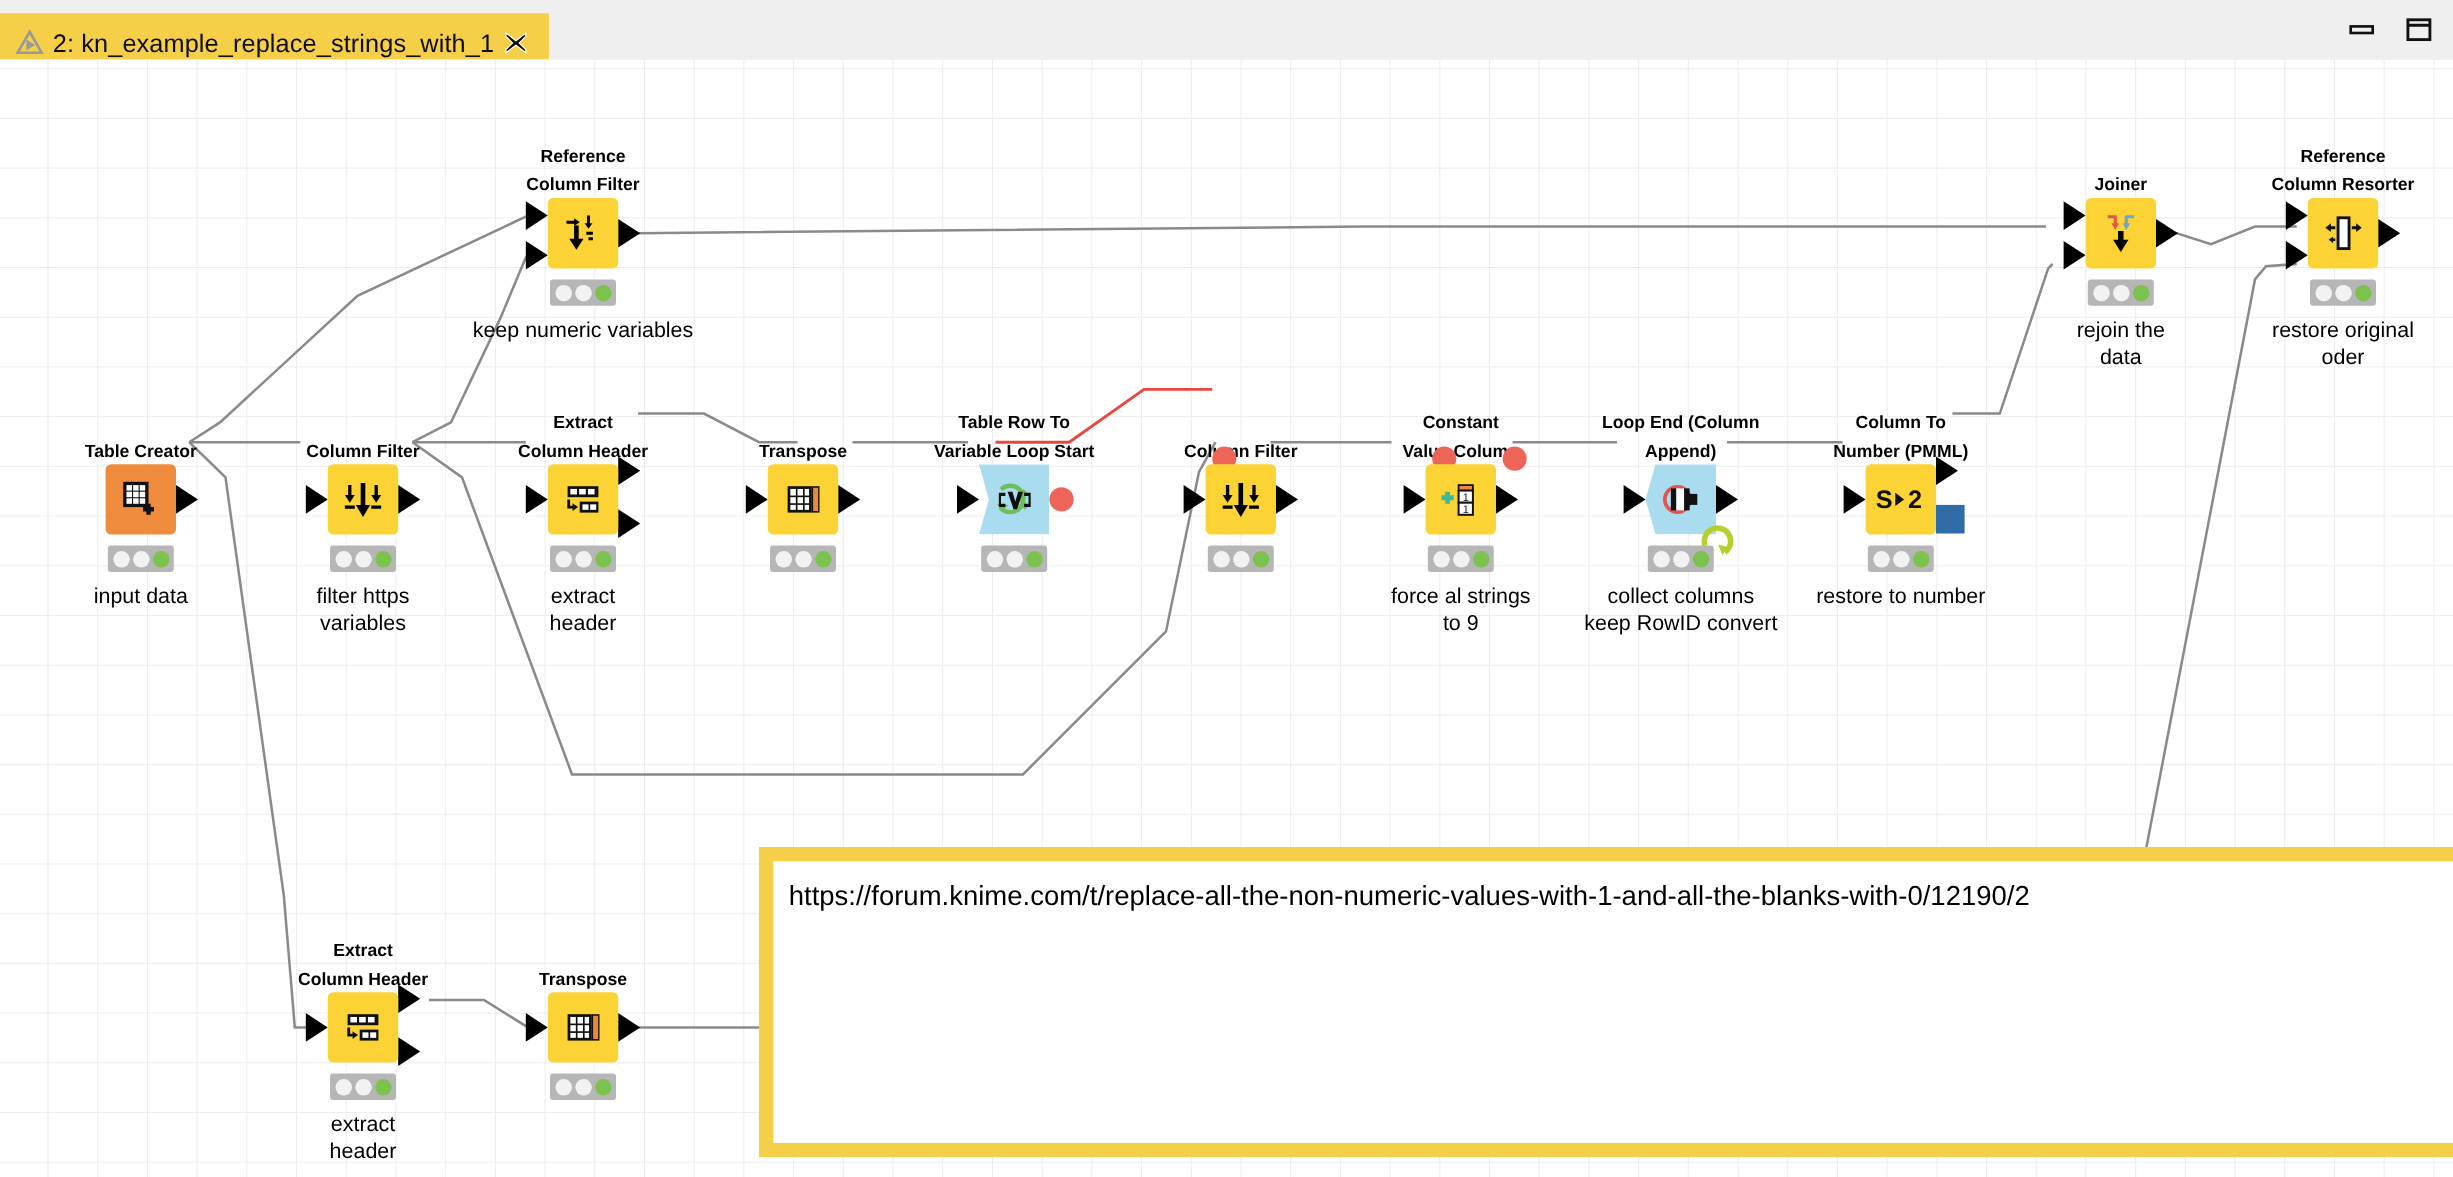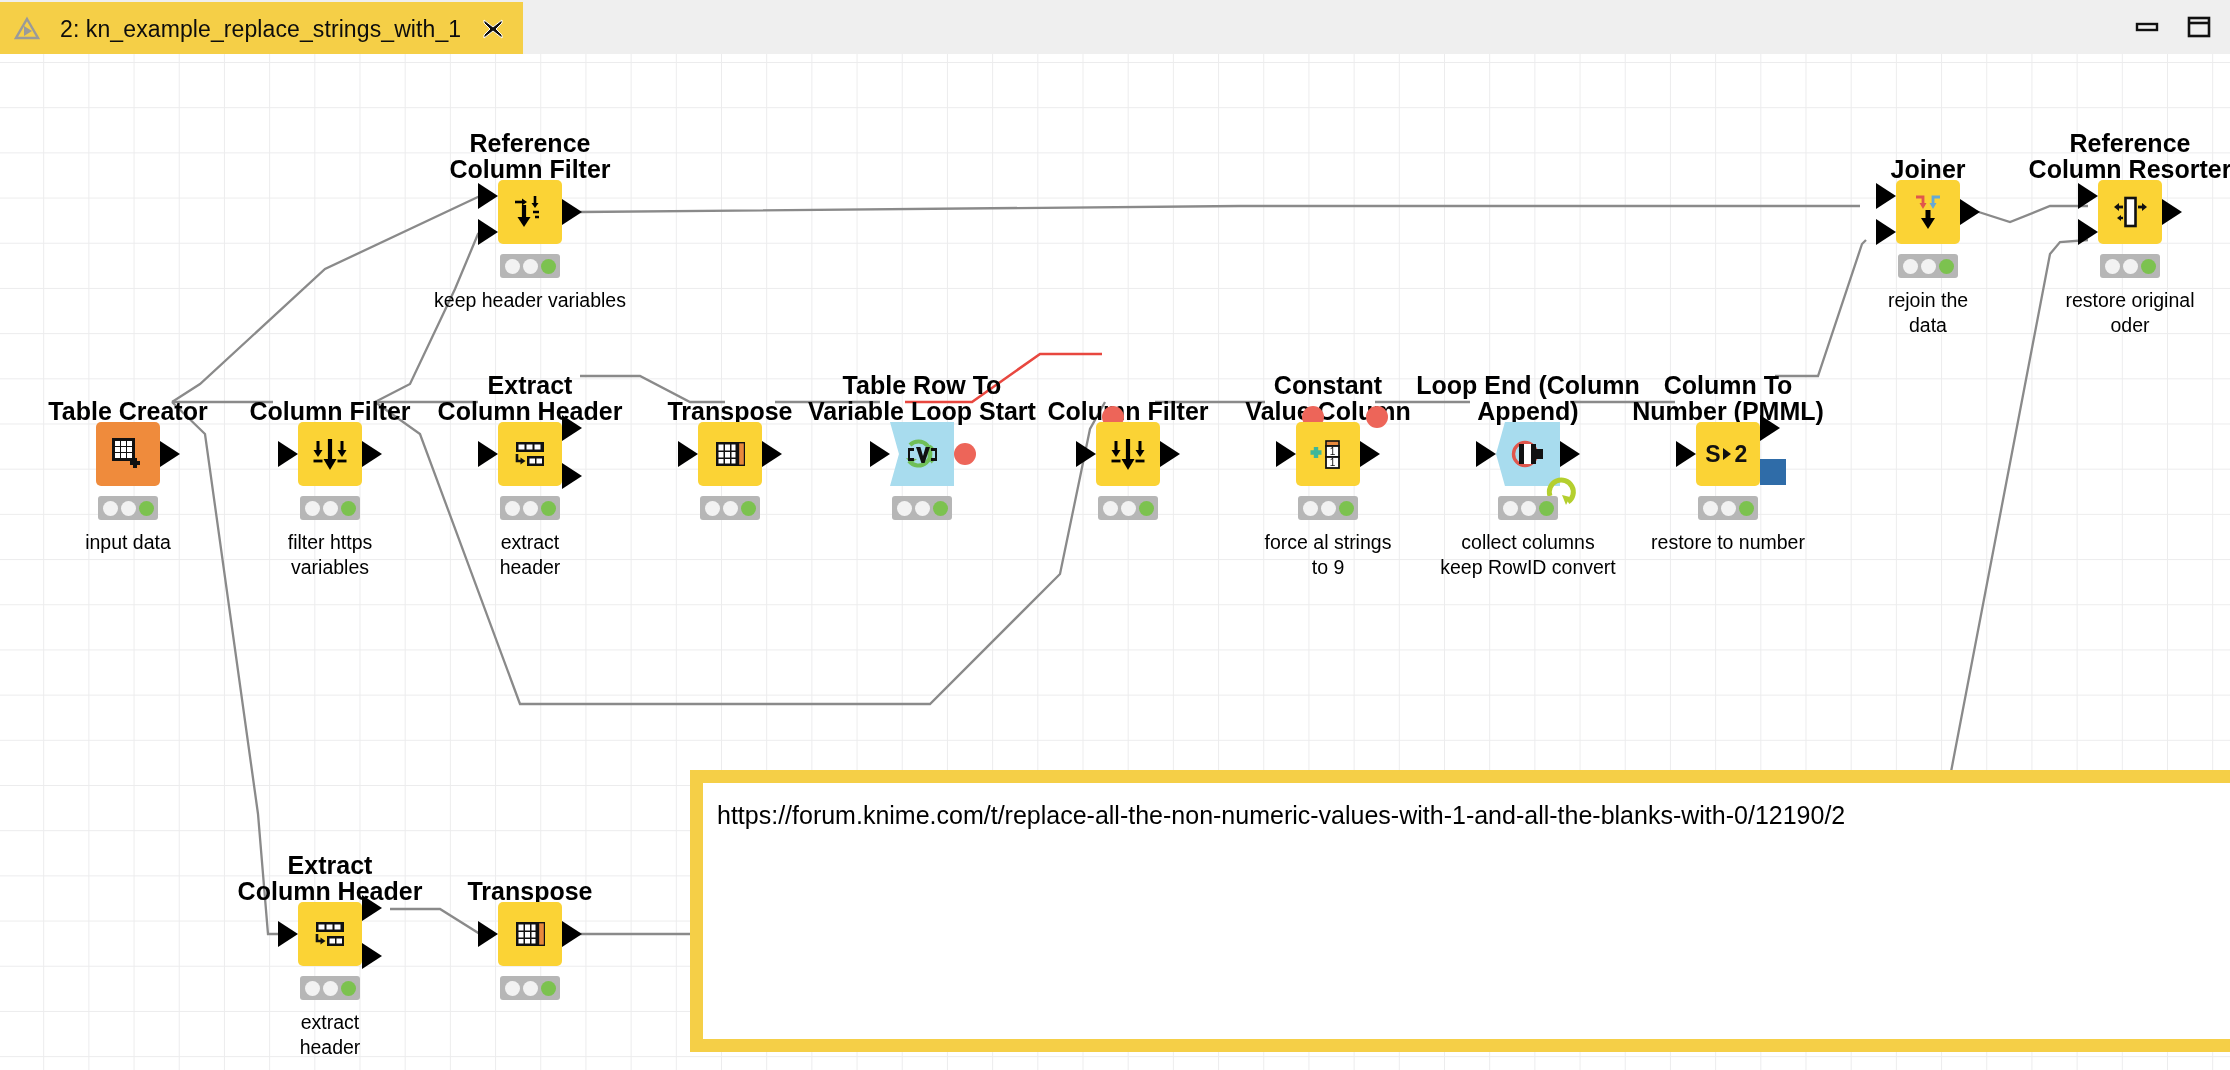--- a/index.html
+++ b/index.html
@@ -20,25 +20,25 @@
   #titlebar {
     position: absolute;
     left: 0; top: 0;
     width: 2230px;
     height: 54px;
     background: #efefef;
     border-bottom: 1px solid #d6d6d6;
   }
   #tab {
     position: absolute;
-    left: 0; top: 2px;
+    left: 0; top: 12px;
     height: 54px;
     display: flex;
     align-items: center;
-    gap: 20px;
+    gap: 8px;
     padding: 0 18px 0 14px;
     background: #f5cf47;
     box-sizing: border-box;
   }
   #tab .tab-title {
     font-size: 23px;
     color: #0d0d0d;
     white-space: nowrap;
     letter-spacing: .1px;
   }
@@ -74,21 +74,21 @@
   #edges { position: absolute; left: 0; top: 0; width: 2230px; height: 1016px; }
 
   
   .node { position: absolute; width: 0; height: 0; }
   .node .title {
     position: absolute;
     left: 50%;
     transform: translateX(-50%);
     width: 300px;
     text-align: center;
-    font-size: 25px;
+    font-size: 16px;
     font-weight: bold;
     color: #000;
     line-height: 26px;
     white-space: pre-line;
   }
   .node .title.two { top: -82px; }
   .node .title.one { top: -56px; }
   .node .body {
     position: absolute;
     left: -32px; top: -32px;
@@ -281,21 +281,21 @@
             <path d="M15 14 v14" stroke="#000" stroke-width="4.2"></path>
             <path d="M8.5 26 l6.5 10 l6.5 -10 z" fill="#000"></path>
           </svg>
         </span>
       </div>
       <div class="status">
         <i></i>
         <i></i>
         <i class="green"></i>
       </div>
-      <div class="label">keep header variables</div>
+      <div class="label">keep numeric variables</div>
     </div>
 
     <div class="node" style="left:128px; top:400px;">
       <div class="title one">Table Creator</div>
       <div class="port out" style="top:-13px;">
           <div class="tri"></div>
         </div>
       <div class="body orange">
         <span>
           <svg class="ico" width="40" height="40" viewBox="0 0 40 40">

